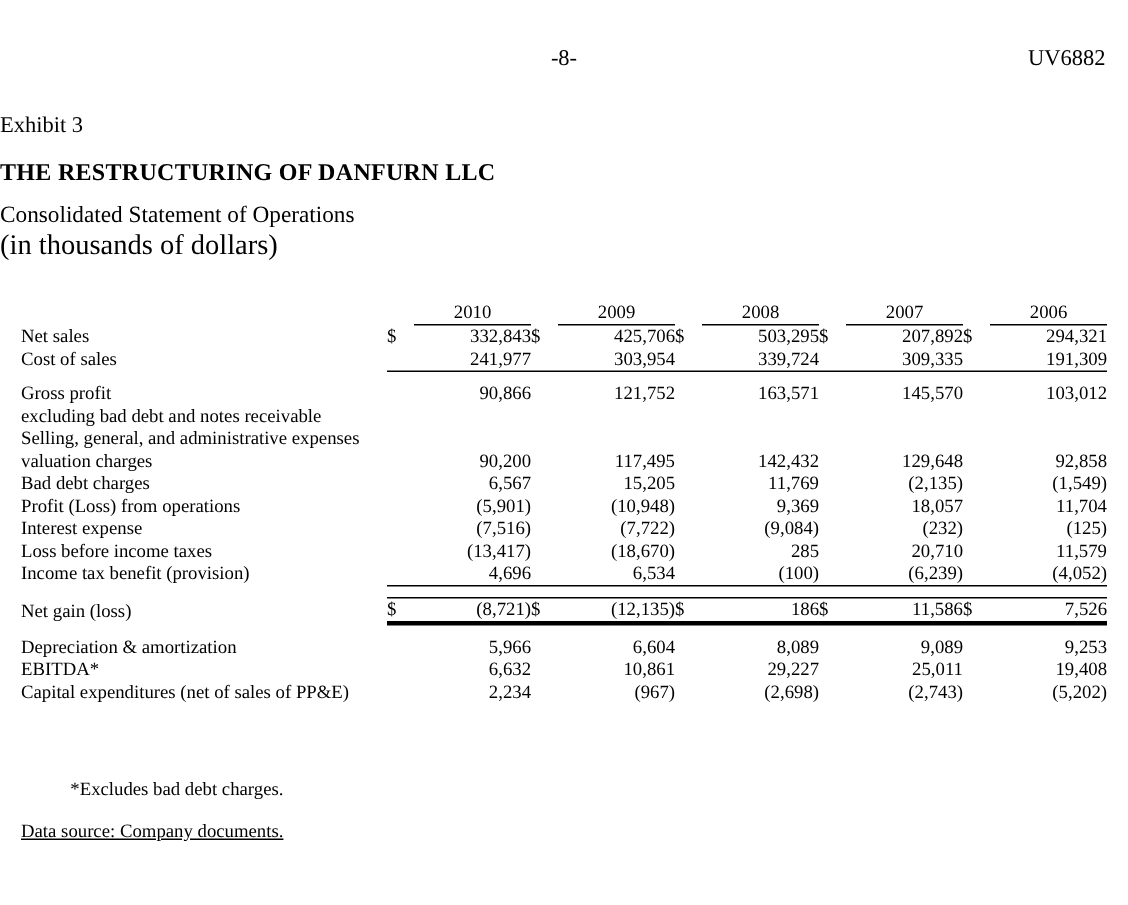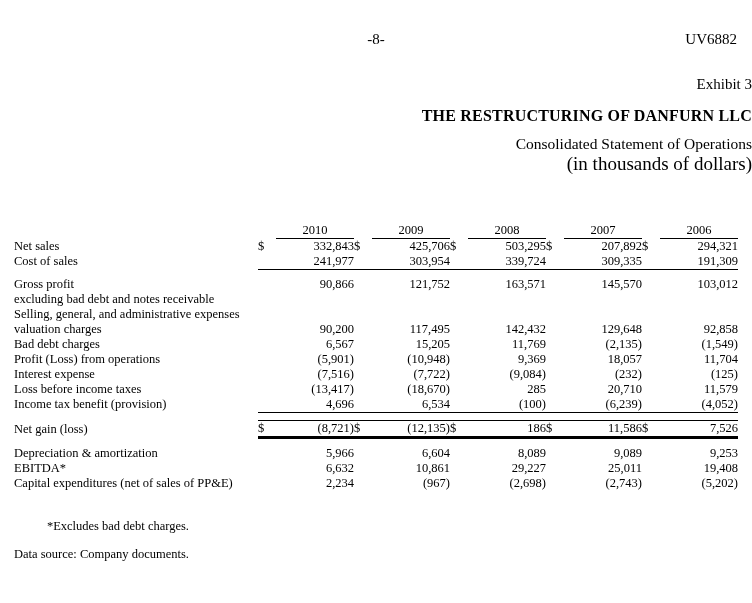--- a/index.html
+++ b/index.html
@@ -45,21 +45,21 @@
     font-size: 15px;
     line-height: 18px;
   }
 
   
   .titleblock {
     position: absolute;
     top: 74px;
     left: 0;
     width: 752px;
-    text-align: right;
+    text-align: left;
   }
   .exhibit {
     font-size: 15px;
     line-height: 21px;
   }
   .maintitle {
     font-size: 16px;
     font-weight: bold;
     line-height: 20px;
     margin-top: 11px;
@@ -71,21 +71,21 @@
     margin-top: 7px;
   }
   .subtitle2 {
     font-size: 19px;
     line-height: 20px;
   }
 
   
   .tablewrap {
     position: absolute;
-    top: 221px;
+    top: 199px;
     left: 14px;
     width: 724px;
   }
   table.fin {
     border-collapse: collapse;
     width: 724px;
     font-size: 12.5px;
     table-layout: fixed;
   }
   table.fin td, table.fin th {
@@ -147,20 +147,21 @@
     left: 14px;
     top: 519px;
     font-size: 12.5px;
   }
   .fn {
     line-height: 15px;
     text-align: right;
   }
   .fn.second {
     margin-top: 13px;
+    text-decoration: underline;
   }
 </style>
 </head>
 <body>
 
 <div class="page">
 
   <div class="runhead">
     <div class="folio">-8-</div>
     <div class="docid">UV6882</div>

